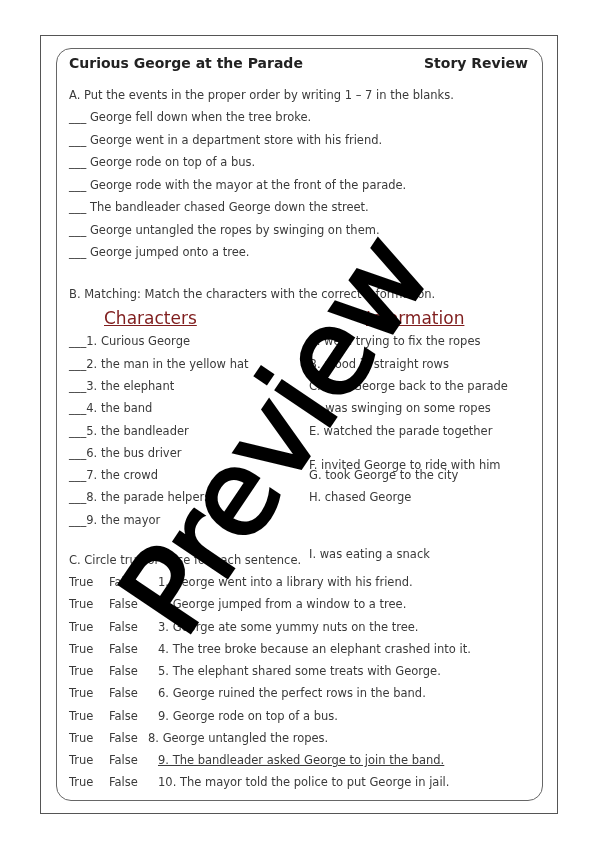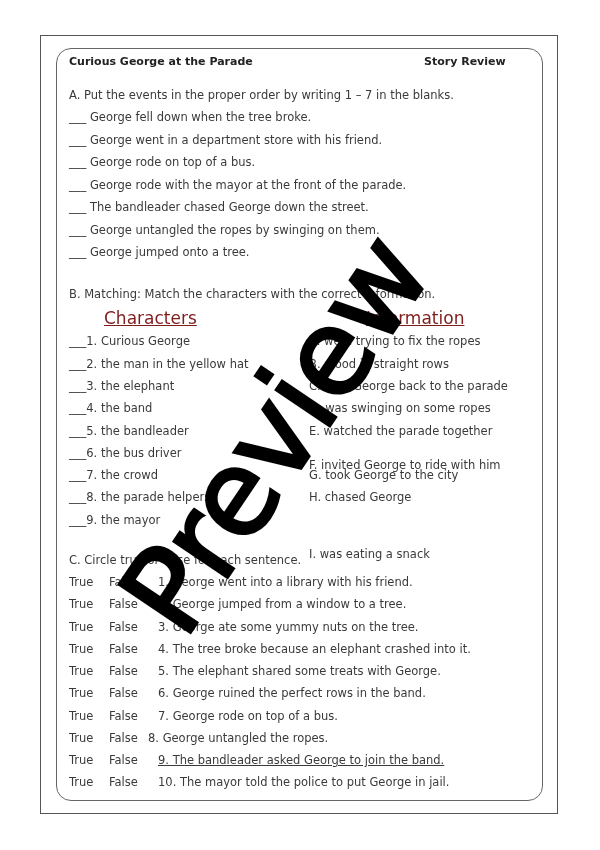--- a/index.html
+++ b/index.html
@@ -3,21 +3,21 @@
   <meta charset="utf-8">
   <style>
     html, body { margin: 0; padding: 0; background: #ffffff; }
     body { width: 600px; height: 850px; position: relative; overflow: hidden;
            font-family: "DejaVu Sans", sans-serif; color: #333333; }
     .outer { position: absolute; left: 40px; top: 35px; width: 518px; height: 779px;
              border: 1.5px solid #555555; box-sizing: border-box; }
     .inner { position: absolute; left: 56px; top: 48px; width: 487px; height: 753px;
              border: 1.5px solid #666666; border-radius: 15px; box-sizing: border-box; }
     .t { position: absolute; font-size: 11.5px; white-space: nowrap; color: #3a3a3a; }
-    .title { position: absolute; font-size: 11px; font-weight: bold; color: #222222; white-space: nowrap; }
+    .title { position: absolute; font-size: 14px; font-weight: bold; color: #222222; white-space: nowrap; }
     .col-head { position: absolute; font-size: 17px; text-decoration: underline; color: #7f1d1d; }
     .watermark { position: absolute; left: 110px; top: 420px; font-family: "DejaVu Sans", sans-serif;
                  font-size: 118px; font-weight: normal; color: #000000; transform-origin: left center;
                  transform: rotate(-56deg); letter-spacing: -2px; white-space: nowrap; line-height: 1;
                  -webkit-text-stroke: 3px #000; }
   </style>
 </head>
 <body>
 
 <div class="outer"></div>
@@ -93,21 +93,21 @@
     <div class="t" style="left:158px; top:664px;">5. The elephant shared some treats with George.</div>
   </div>
   <div>
     <div class="t" style="left:69px; top:686px;">True</div>
     <div class="t" style="left:109px; top:686px;">False</div>
     <div class="t" style="left:158px; top:686px;">6. George ruined the perfect rows in the band.</div>
   </div>
   <div>
     <div class="t" style="left:69px; top:709px;">True</div>
     <div class="t" style="left:109px; top:709px;">False</div>
-    <div class="t" style="left:158px; top:709px;">7. George rode on top of a bus.</div>
+    <div class="t" style="left:158px; top:709px;">9. George rode on top of a bus.</div>
   </div>
   <div>
     <div class="t" style="left:69px; top:731px;">True</div>
     <div class="t" style="left:109px; top:731px;">False</div>
     <div class="t" style="left:148px; top:731px;">8. George untangled the ropes.</div>
   </div>
   <div>
     <div class="t" style="left:69px; top:753px;">True</div>
     <div class="t" style="left:109px; top:753px;">False</div>
     <div class="t" style="left:158px; top:753px;text-decoration:underline;">9. The bandleader asked George to join the band.</div>

